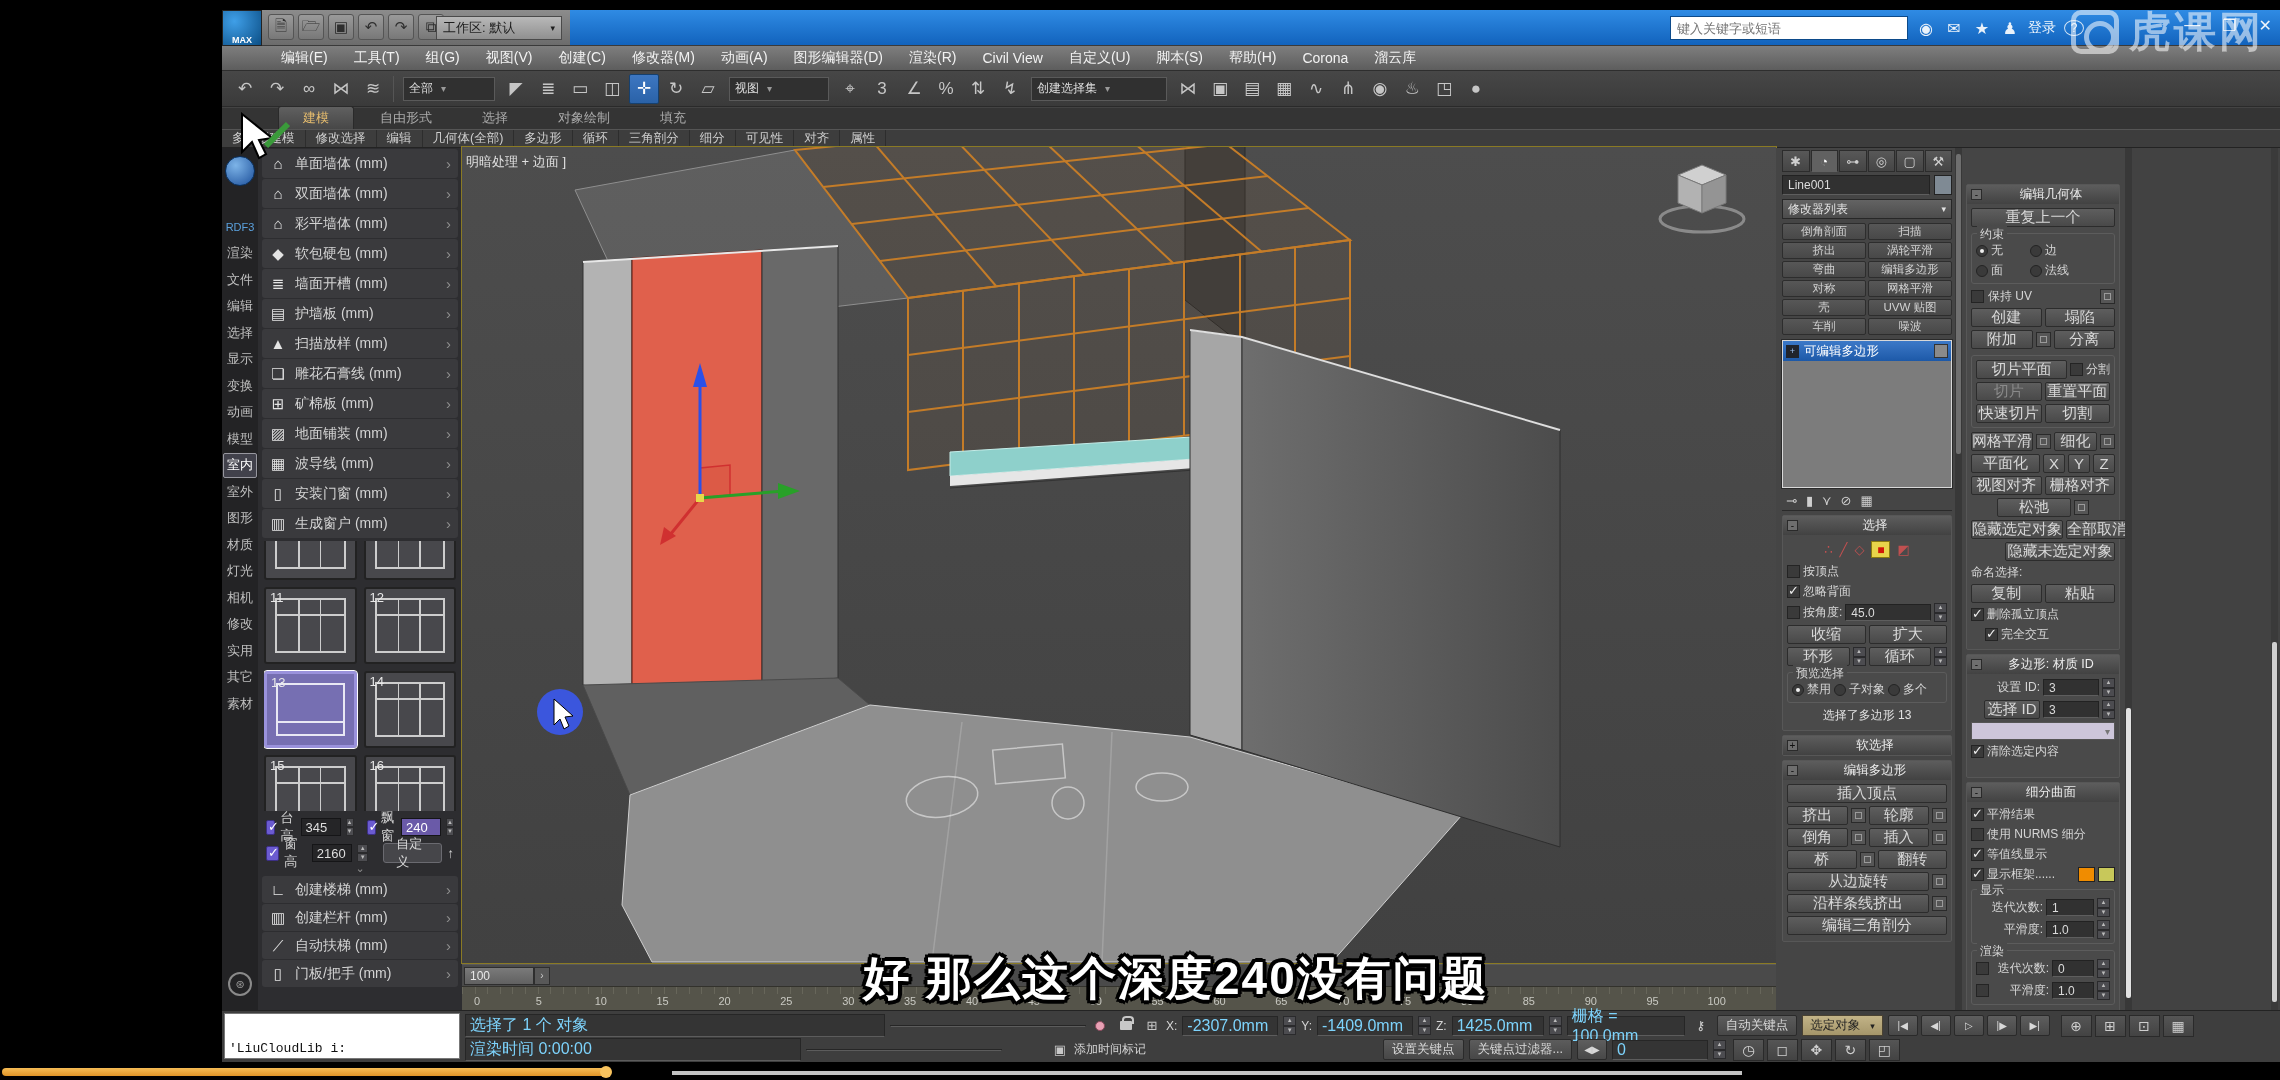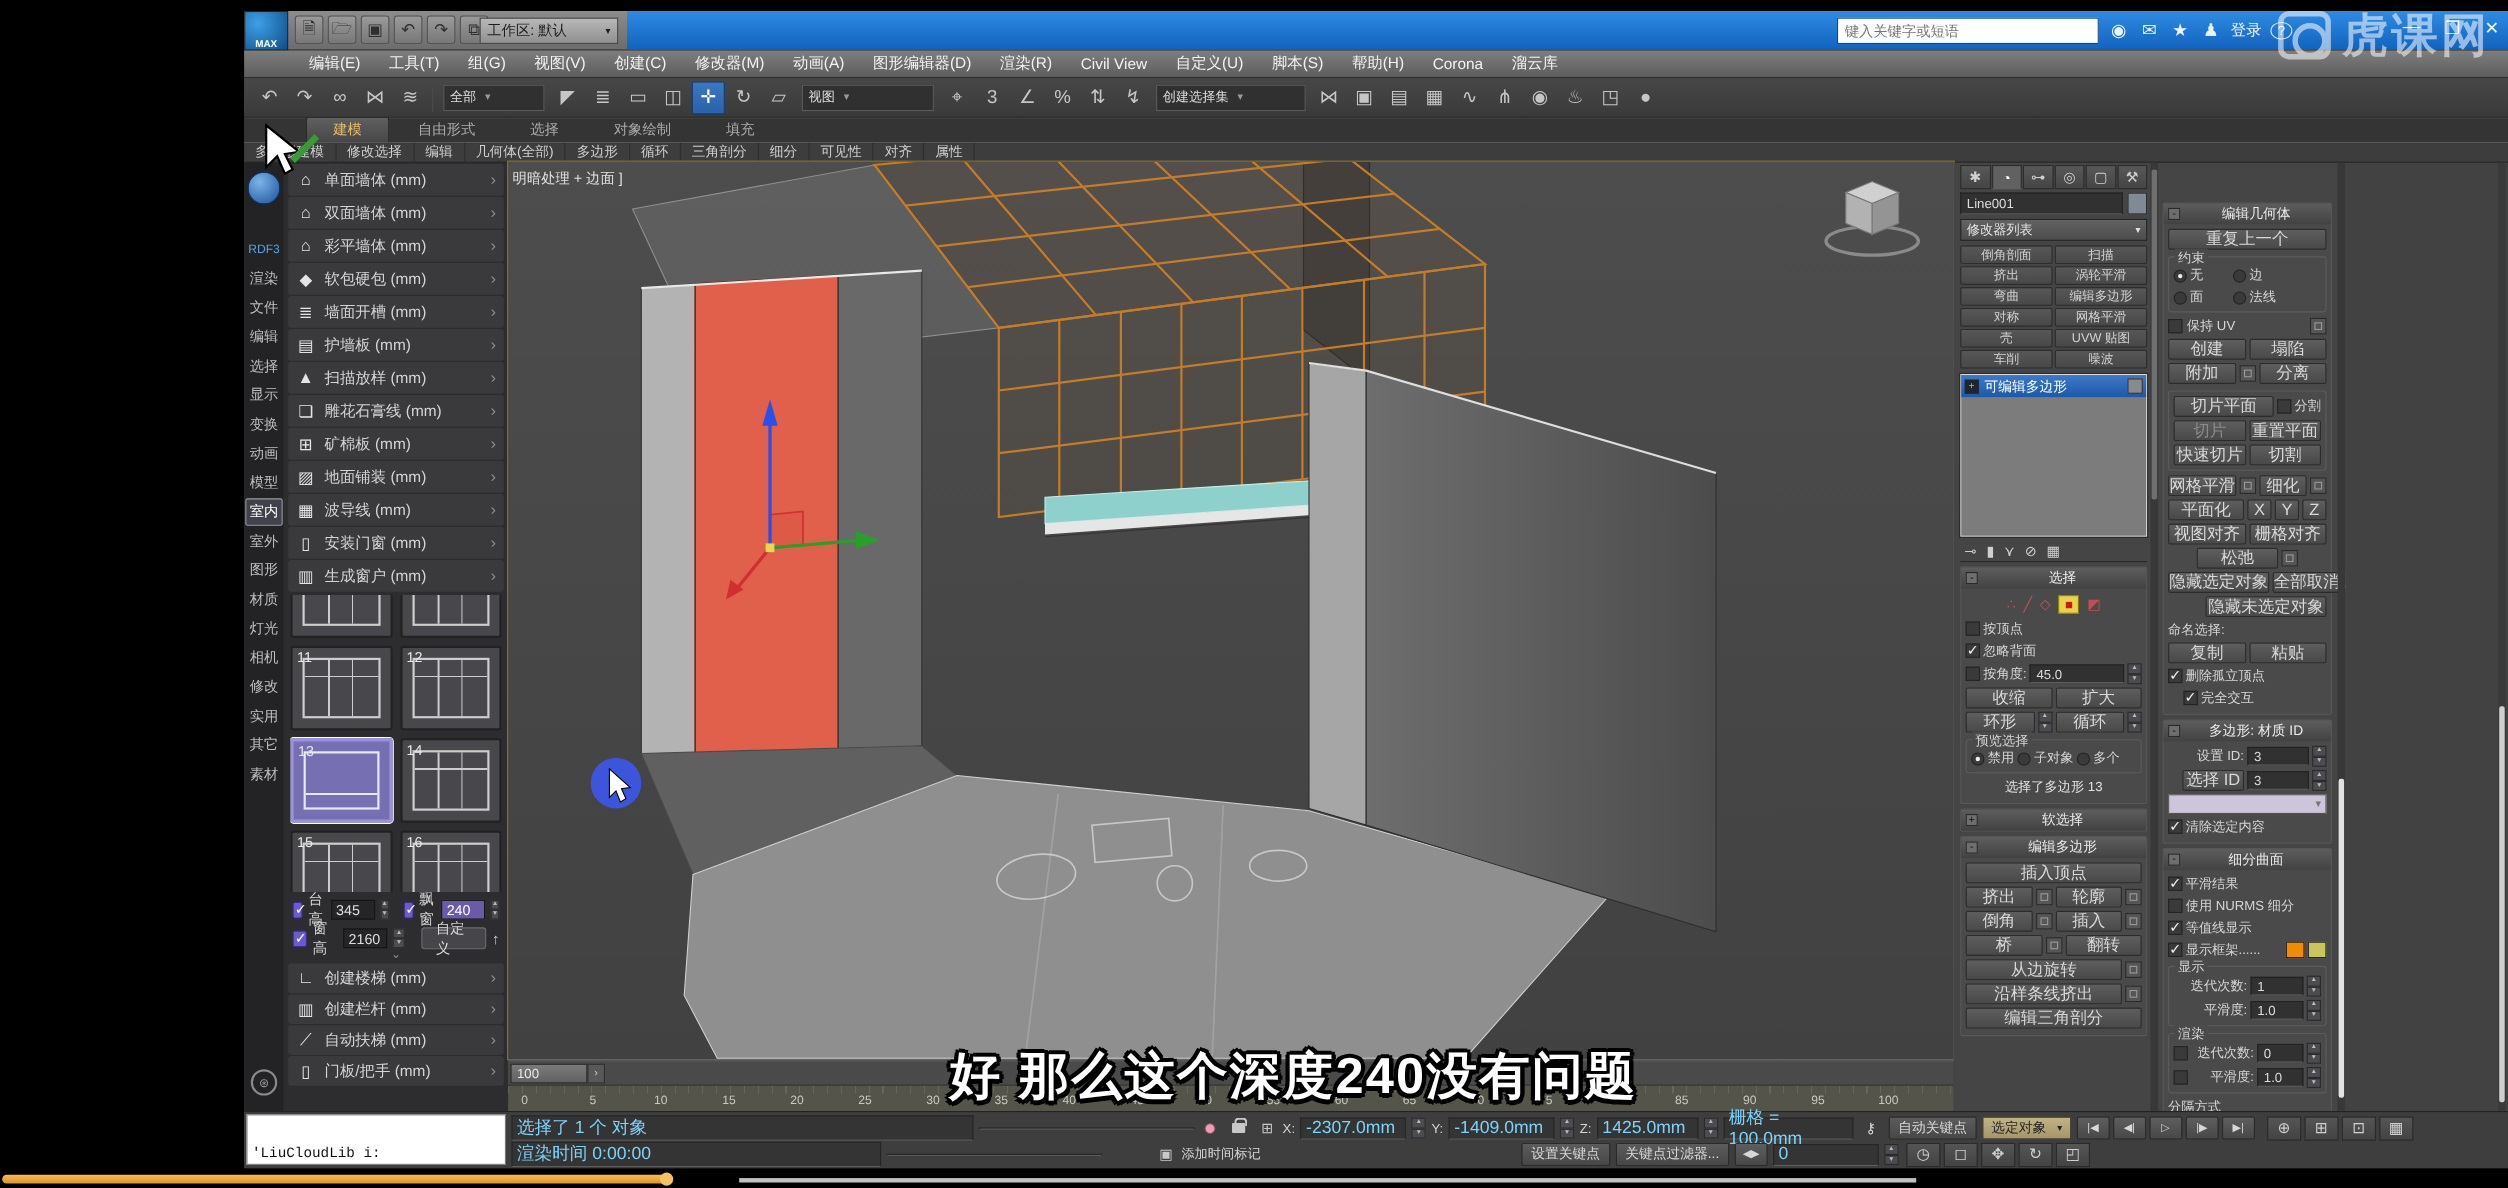--- a/index.html
+++ b/index.html
@@ -217,21 +217,21 @@
       </span>
     <span style="display:flex;gap:2px">
         <span class="tbico">◤</span>
         <span class="tbico">≣</span>
         <span class="tbico">▭</span>
         <span class="tbico">◫</span>
         <span class="tbico active">✛</span>
         <span class="tbico">↻</span>
         <span class="tbico">▱</span>
       </span>
-    <span class="tbdd" style="width:120px">
+    <span class="tbdd" style="width:100px">
         <span>视图</span>
         <span class="car">▾</span>
       </span>
     <span style="display:flex;gap:2px">
         <span class="tbico">⌖</span>
         <span class="tbico">3</span>
         <span class="tbico">∠</span>
         <span class="tbico">%</span>
         <span class="tbico">⇅</span>
         <span class="tbico">↯</span>
@@ -884,21 +884,21 @@
           </div>
         <div class="row" style="justify-content:flex-end">
             <span class="pb" style="flex:none;width:56px">选择 ID</span>
             <span class="fld" style="width:56px;height:17px">3</span>
             <span class="spin">
               <i>▲</i>
               <i>▼</i>
             </span>
           </div>
         <div class="lavdd">▾</div>
-        <div class="row" style="margin-bottom:0">
+        <div class="row" style="margin-bottom:11px">
             <span class="chk on"></span>
             <span class="lbl">清除选定内容</span>
           </div>
       </div>
     </div>
 
     <div class="rollout">
       <div class="rhead">
           <span class="pm">-</span>
           <span class="rtitle">细分曲面</span>

